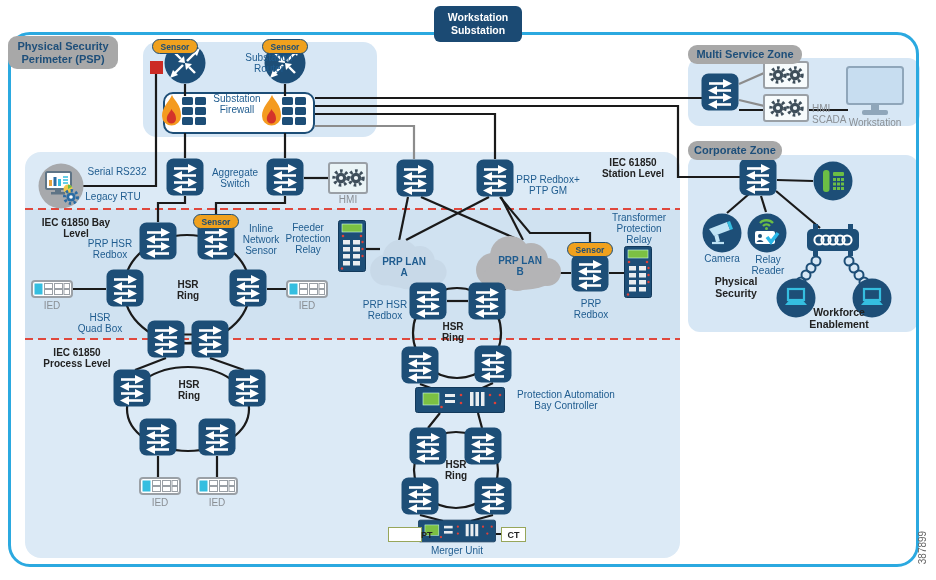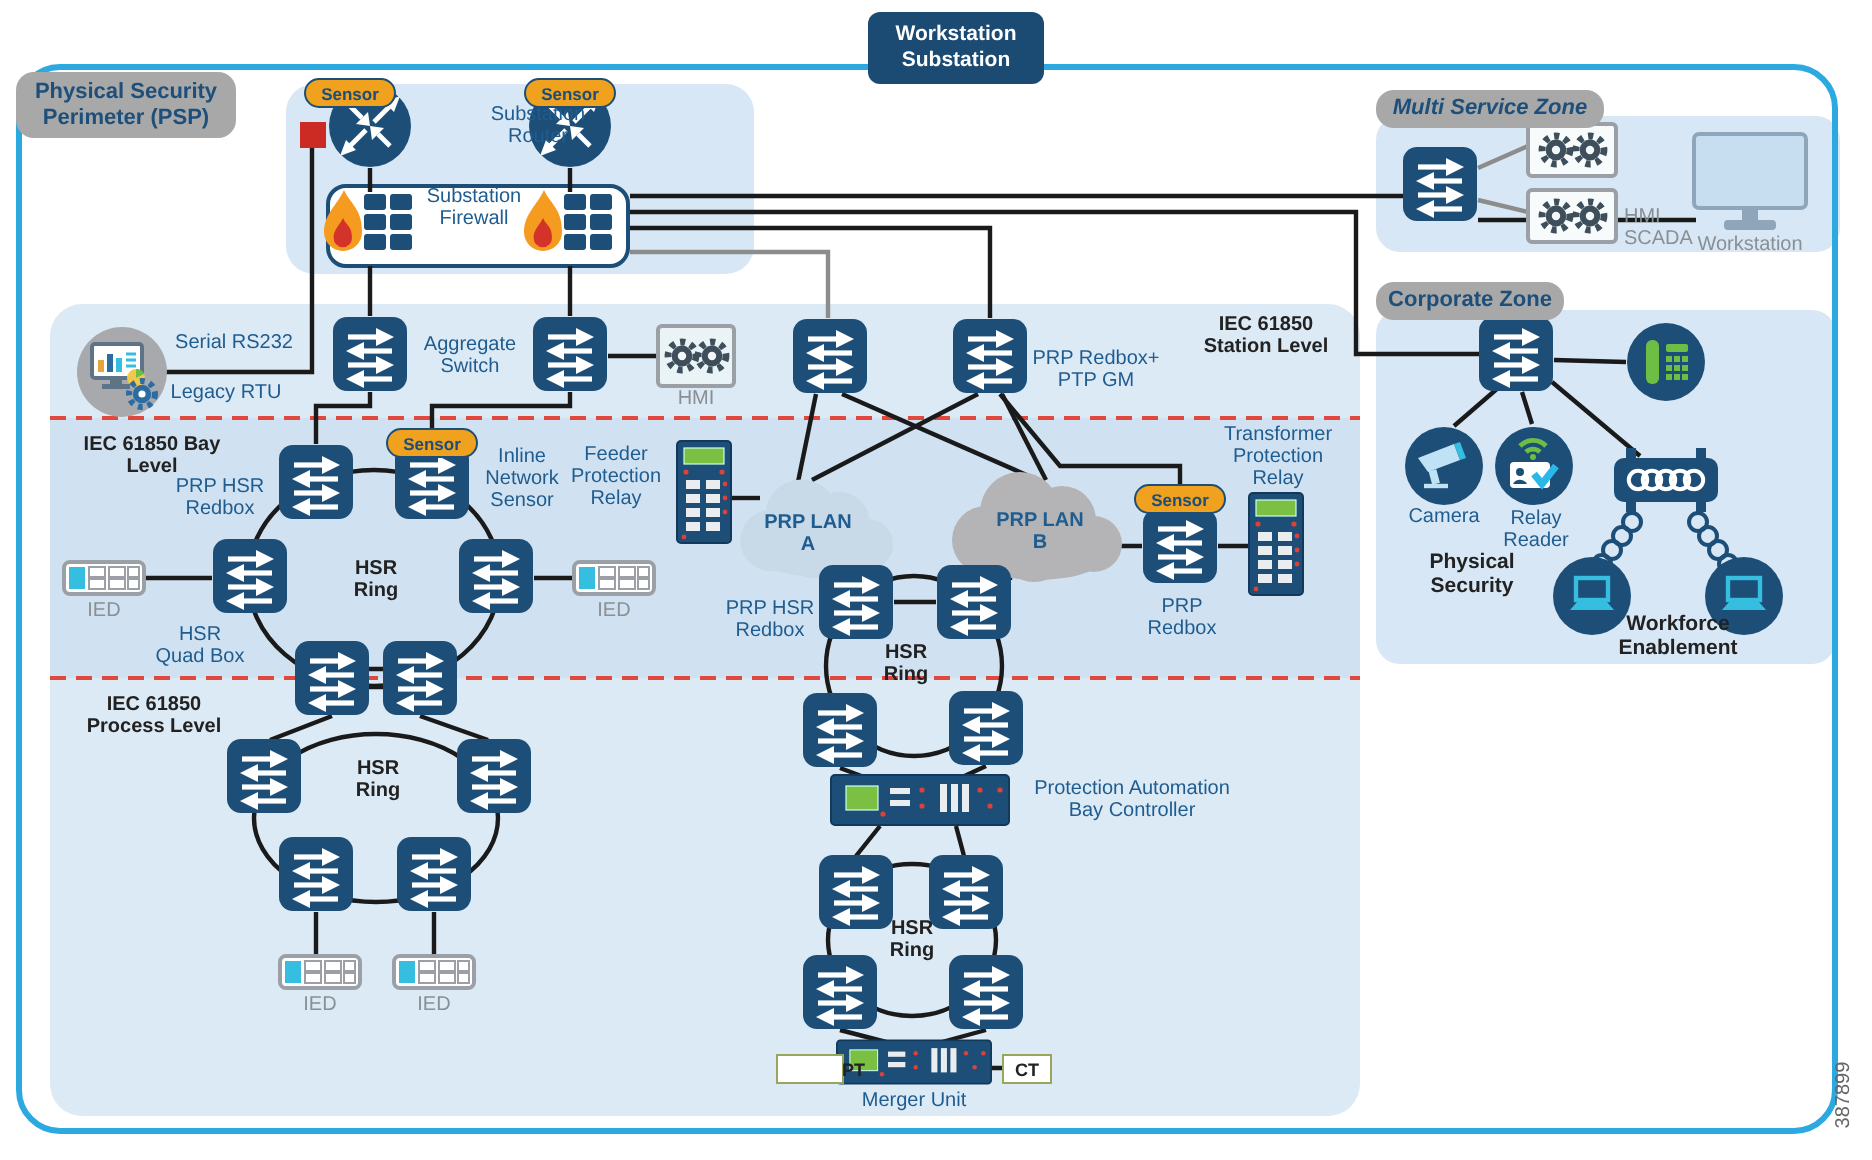--- a/index.html
+++ b/index.html
@@ -349,21 +349,21 @@
     <use href="#sym-camera" x="702" y="213" width="40" height="40"></use>
     <use href="#sym-badge" x="747" y="213" width="40" height="40"></use>
     <use href="#sym-phone" x="813" y="161" width="40" height="40"></use>
     <use href="#sym-ap" x="806" y="224" width="54" height="32"></use>
     <use href="#sym-laptop" x="776" y="278" width="40" height="40"></use>
     <use href="#sym-laptop" x="852" y="278" width="40" height="40"></use>
   </svg>
 
   <div id="badge">Workstation Substation</div>
   <div class="pill" style="left:8px;top:24px;width:110px;height:33px;margin-top:12px;">Physical Security Perimeter (PSP)</div>
-  <div class="pill" style="left:688px;top:45px;width:114px;height:19px;font-style:italic;">Multi Service Zone</div>
+  <div class="pill" style="left:688px;top:45px;width:114px;height:19px;">Multi Service Zone</div>
   <div class="pill" style="left:688px;top:141px;width:94px;height:19px;">Corporate Zone</div>
 
   <div class="sensor" style="left:152px;top:39px;">Sensor</div>
   <div class="sensor" style="left:262px;top:39px;">Sensor</div>
   <div class="sensor" style="left:193px;top:214px;">Sensor</div>
   <div class="sensor" style="left:567px;top:242px;">Sensor</div>
 
   <div class="ptct" style="left:388px;top:527px;padding-left:32px;">PT</div>
   <div class="ptct" style="left:501px;top:527px;">CT</div>
 

